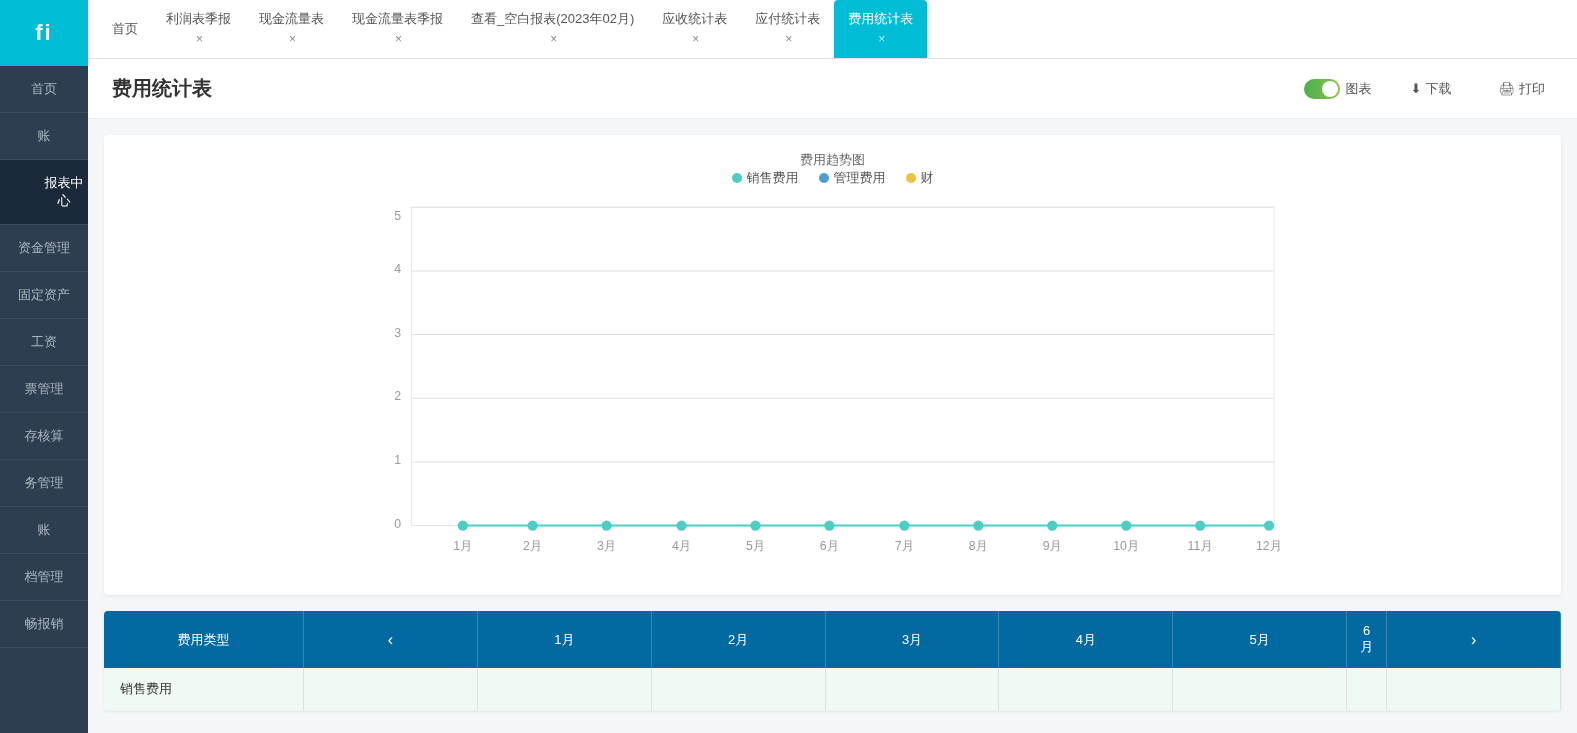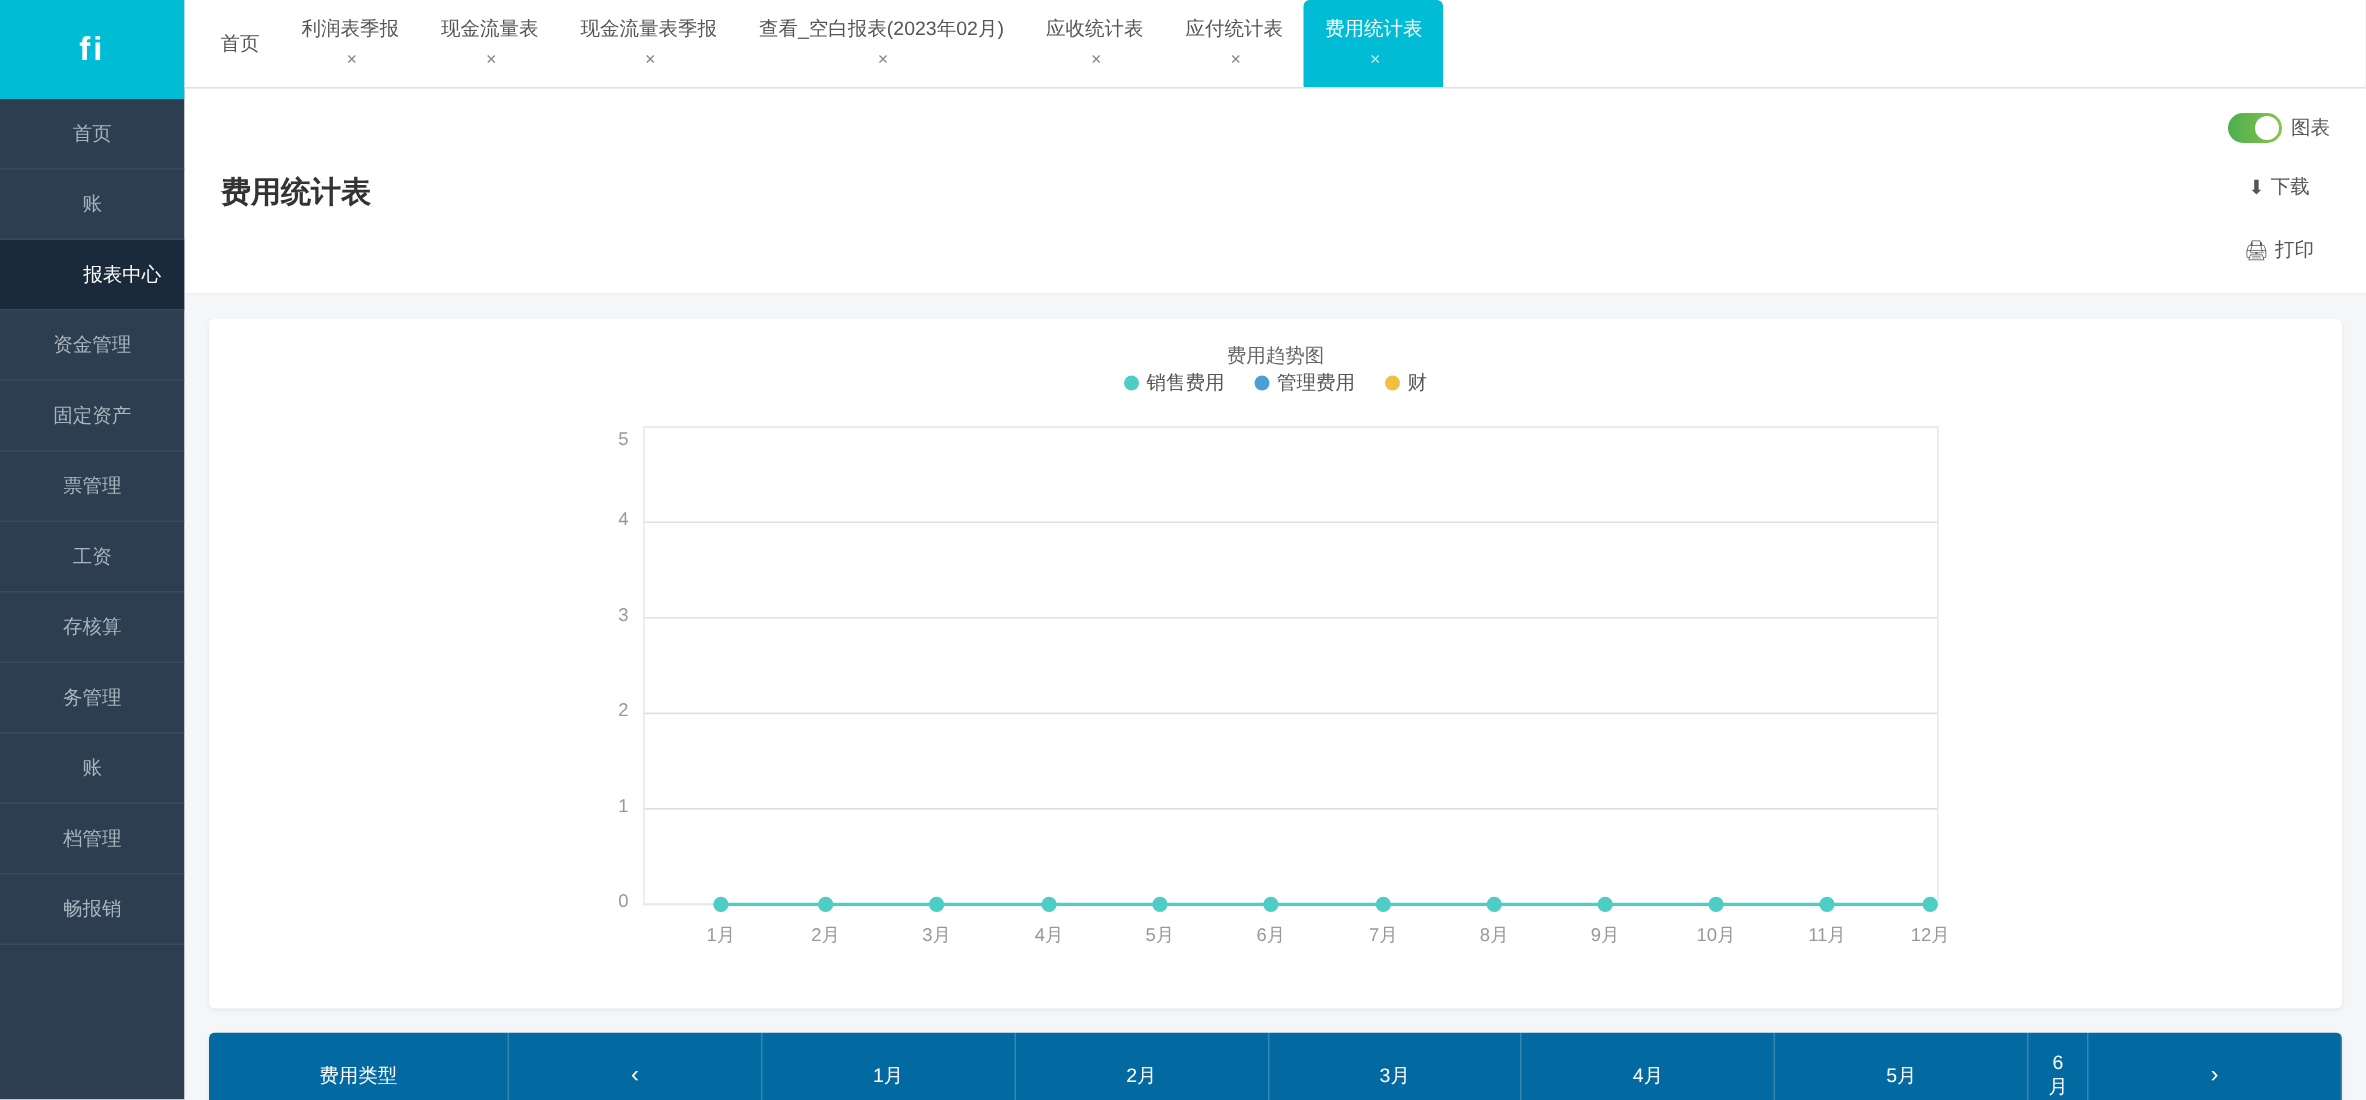--- a/index.html
+++ b/index.html
@@ -1,20 +1,20 @@
 <!DOCTYPE html>
 <html><head>
   <meta charset="utf-8">
   <style>
     * { margin: 0; padding: 0; box-sizing: border-box; }
     body { font-family: 'Microsoft YaHei', Arial, sans-serif; font-size: 14px; display: flex; height: 733px; overflow: hidden; background: #f0f2f5; }
 
     
     .sidebar {
-      width: 123px;
+      width: 88px;
       background: #2c3e50;
       color: #ccc;
       display: flex;
       flex-direction: column;
       flex-shrink: 0;
       height: 100%;
     }
     .sidebar-logo {
       background: #00bcd4;
       color: white;
@@ -107,22 +107,21 @@
       border-bottom: 1px solid #eee;
     }
     .page-title {
       font-size: 20px;
       font-weight: 600;
       color: #333;
     }
     .header-actions {
       display: flex;
       align-items: center;
-      gap: 16px;
-      flex-direction: column;
+      gap: 31px;
     }
     .toggle-label {
       display: flex;
       align-items: center;
       gap: 6px;
       font-size: 13px;
       color: #555;
     }
     .toggle-switch {
       width: 36px;
@@ -252,22 +251,22 @@
 </head>
 <body>
 
 <div class="sidebar">
   <div class="sidebar-logo">fi</div>
   <div class="sidebar-item">首页</div>
   <div class="sidebar-item">账</div>
   <div class="sidebar-item active">报表中心</div>
   <div class="sidebar-item">资金管理</div>
   <div class="sidebar-item">固定资产</div>
+  <div class="sidebar-item">工资</div>
   <div class="sidebar-item">票管理</div>
-  <div class="sidebar-item">工资</div>
   <div class="sidebar-item">存核算</div>
   <div class="sidebar-item">务管理</div>
   <div class="sidebar-item">账</div>
   <div class="sidebar-item">档管理</div>
   <div class="sidebar-item">畅报销</div>
 </div>
 
 <div class="main">
 
   <div class="tab-bar">

